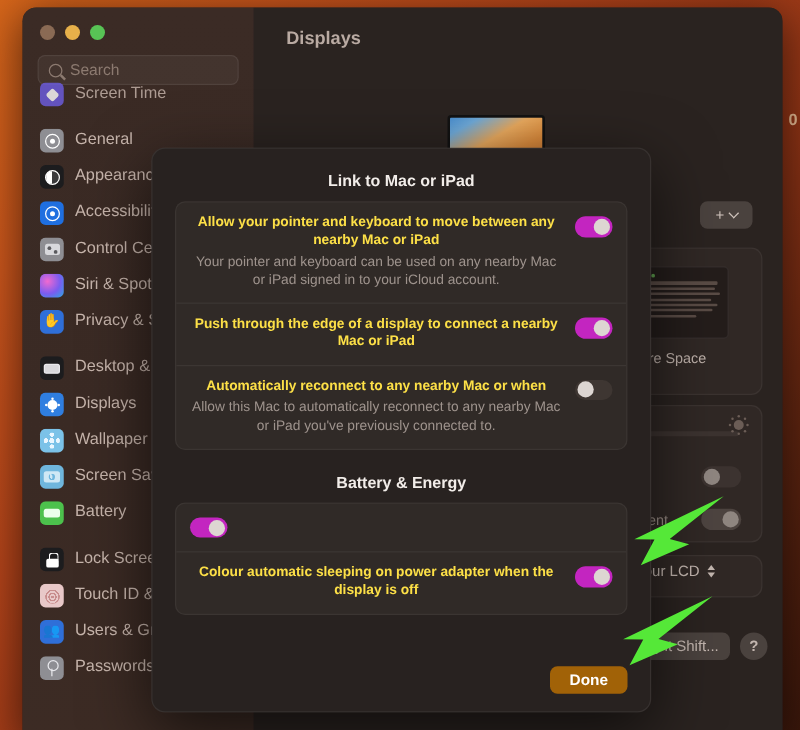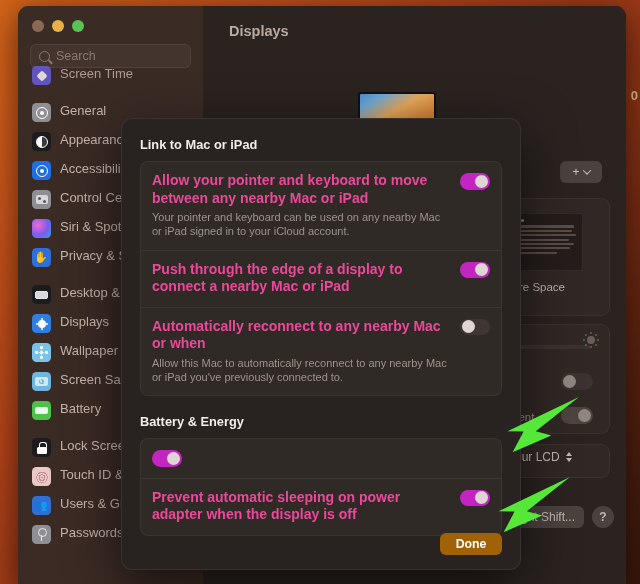--- a/index.html
+++ b/index.html
@@ -290,40 +290,41 @@
   #sheet {
     position: absolute;
     left: 121px; top: 118px;
     width: 400px; height: 452px;
     background: #282220;
     border-radius: 11px;
     border: 1px solid rgba(255,255,255,.07);
     box-shadow: 0 16px 52px rgba(0,0,0,.62);
     padding: 18px 18px 0 18px;
     overflow: hidden;
+    text-align: center;
   }
   .sheet-heading {
     font-size: 12.8px; font-weight: 700; color: #f2ede9;
     margin-bottom: 9px;
   }
   .group {
     background: #302a27;
     border: 1px solid rgba(255,255,255,.055);
     border-radius: 8px;
     overflow: hidden;
   }
   .group-row {
     display: flex; align-items: flex-start; gap: 10px;
     padding: 10px 11px 11px 11px;
     border-top: 1px solid rgba(255,255,255,.06);
   }
   .group-row:first-child { border-top: none; }
   .group-row .texts { flex: 1; min-width: 0; }
   .row-title {
-    font-size: 14px; font-weight: 700; color: #ec4899;
+    font-size: 11px; font-weight: 700; color: #fde047;
     line-height: 1.25;
   }
   .row-sub {
     font-size: 11px; color: #9e938d; line-height: 1.3;
     margin-top: 3px;
   }
   .sw {
     flex: 0 0 auto; margin-top: 1px;
     width: 30px; height: 16.5px; border-radius: 9px;
     display: flex; align-items: center;
@@ -604,21 +605,21 @@
     <div class="group">
 
       <div class="group-row">
         <div class="sw on">
             <span class="knob"></span>
           </div>
       </div>
 
       <div class="group-row">
         <div class="texts">
-          <div class="row-title">Prevent automatic sleeping on power adapter when the display is off</div>
+          <div class="row-title">Colour automatic sleeping on power adapter when the display is off</div>
         </div>
         <div class="sw on">
             <span class="knob"></span>
           </div>
       </div>
 
     </div>
 
     <div id="done-btn">Done</div>
 

